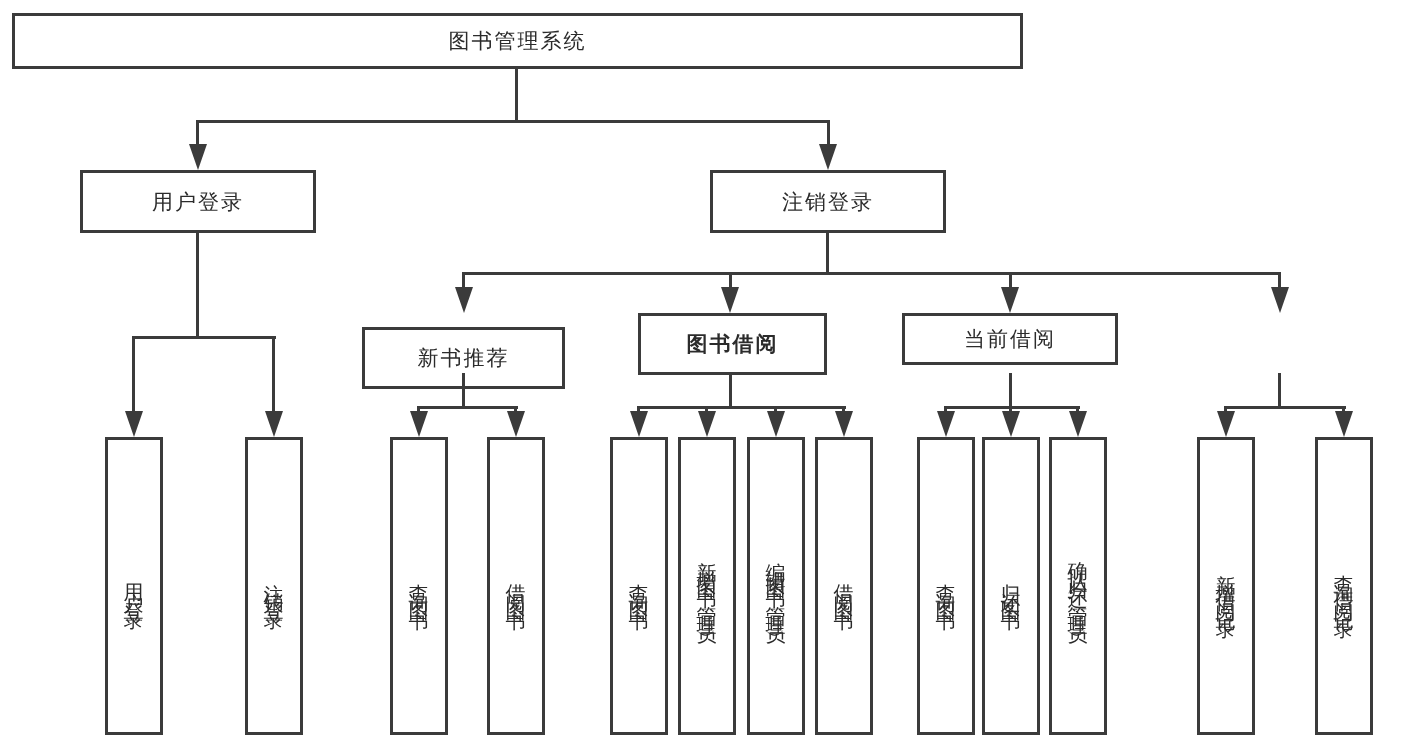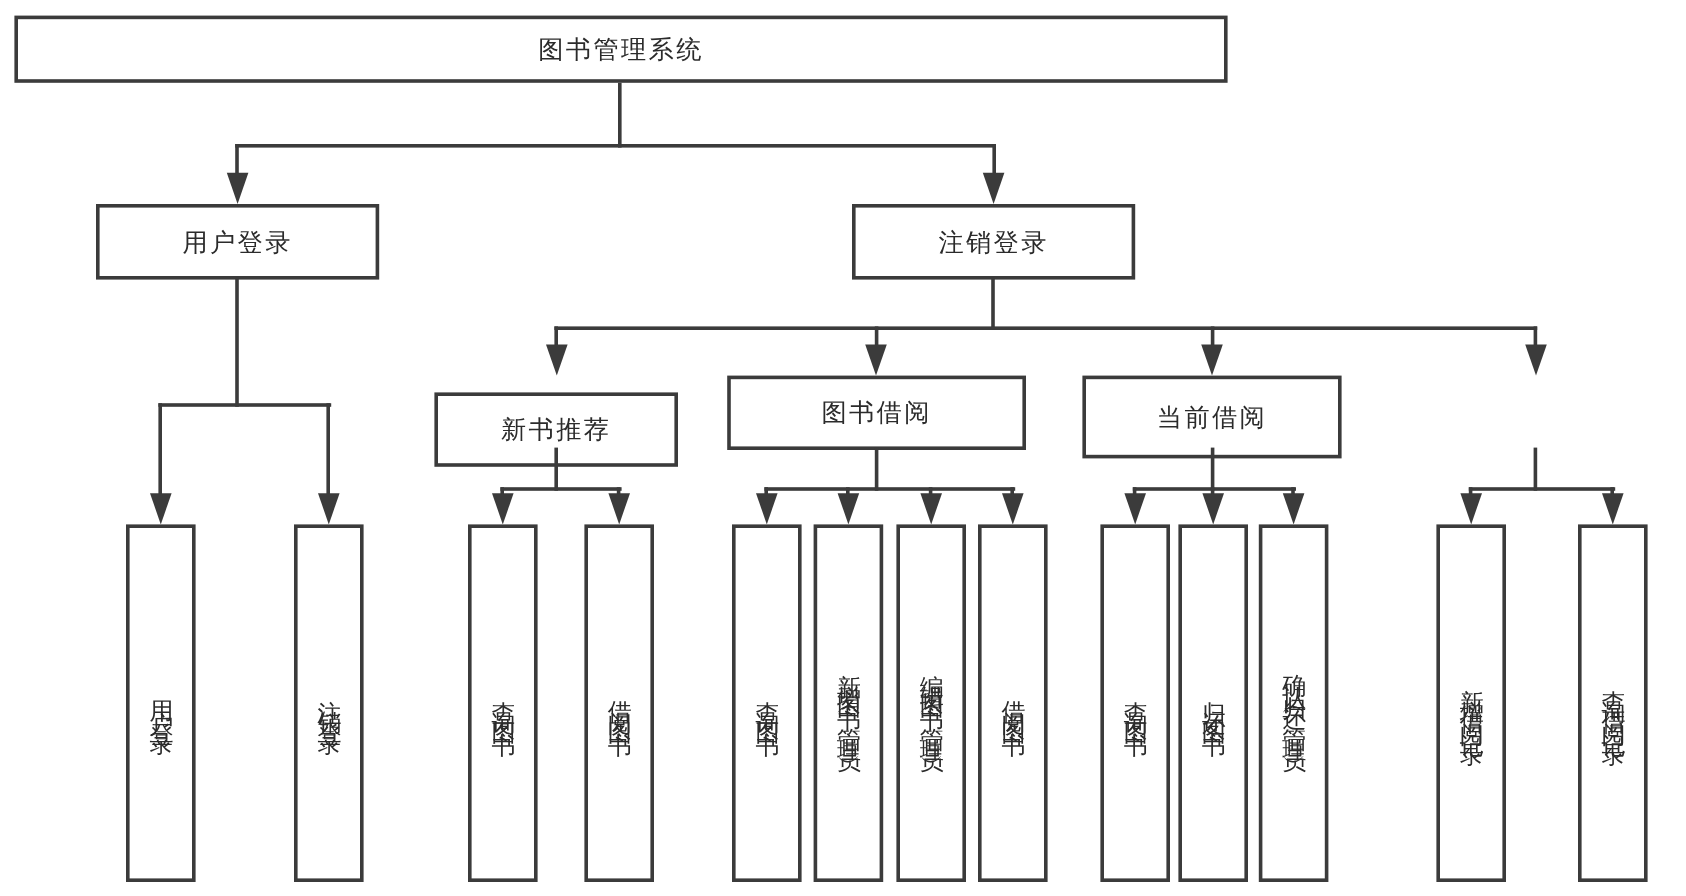--- a/index.html
+++ b/index.html
@@ -88,22 +88,22 @@
   <div class="vline" style="left:462px;top:272px;width:3px;height:18px;"></div>
   <div class="arrow" style="left:455px;top:287px;"></div>
   <div class="vline" style="left:729px;top:272px;width:3px;height:18px;"></div>
   <div class="arrow" style="left:721px;top:287px;"></div>
   <div class="vline" style="left:1009px;top:272px;width:3px;height:18px;"></div>
   <div class="arrow" style="left:1001px;top:287px;"></div>
   <div class="vline" style="left:1278px;top:272px;width:3px;height:18px;"></div>
   <div class="arrow" style="left:1271px;top:287px;"></div>
 
   <div class="node" style="left:362px;top:327px;width:203px;height:62px;">新书推荐</div>
-  <div class="node" style="left:606px;top:313px;width:249px;height:62px;">图书借阅</div>
-  <div class="node" style="left:902px;top:313px;width:216px;height:69px;">当前借阅</div>
+  <div class="node" style="left:638px;top:313px;width:189px;height:62px;font-weight:bold;">图书借阅</div>
+  <div class="node" style="left:902px;top:313px;width:216px;height:52px;">当前借阅</div>
 
   <div class="vline" style="left:462px;top:373px;width:3px;height:36px;"></div>
   <div class="hline" style="left:417px;top:406px;width:101px;height:3px;"></div>
   <div class="vline" style="left:417px;top:406px;width:3px;height:8px;"></div>
   <div class="arrow" style="left:410px;top:411px;"></div>
   <div class="vline" style="left:514px;top:406px;width:3px;height:8px;"></div>
   <div class="arrow" style="left:507px;top:411px;"></div>
 
   <div class="vline" style="left:729px;top:373px;width:3px;height:36px;"></div>
   <div class="hline" style="left:637px;top:406px;width:209px;height:3px;"></div>

